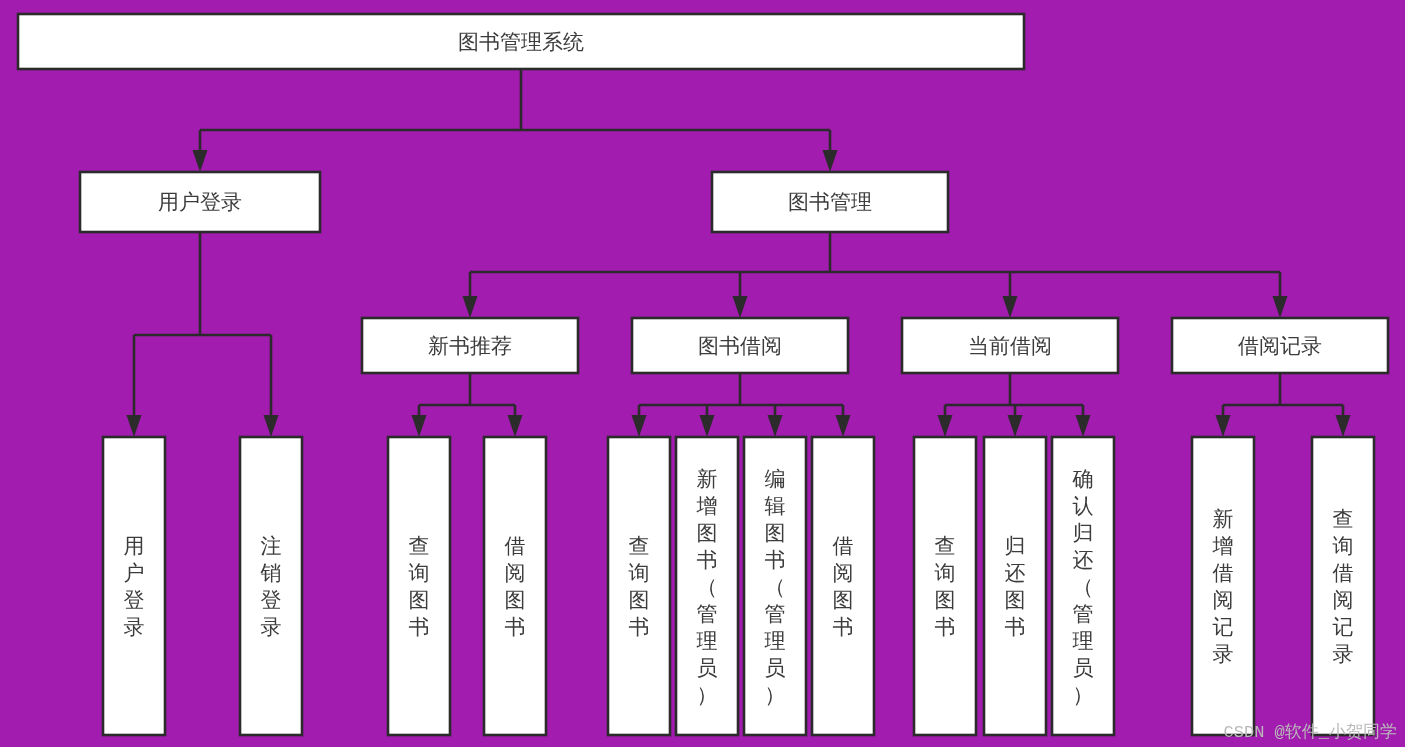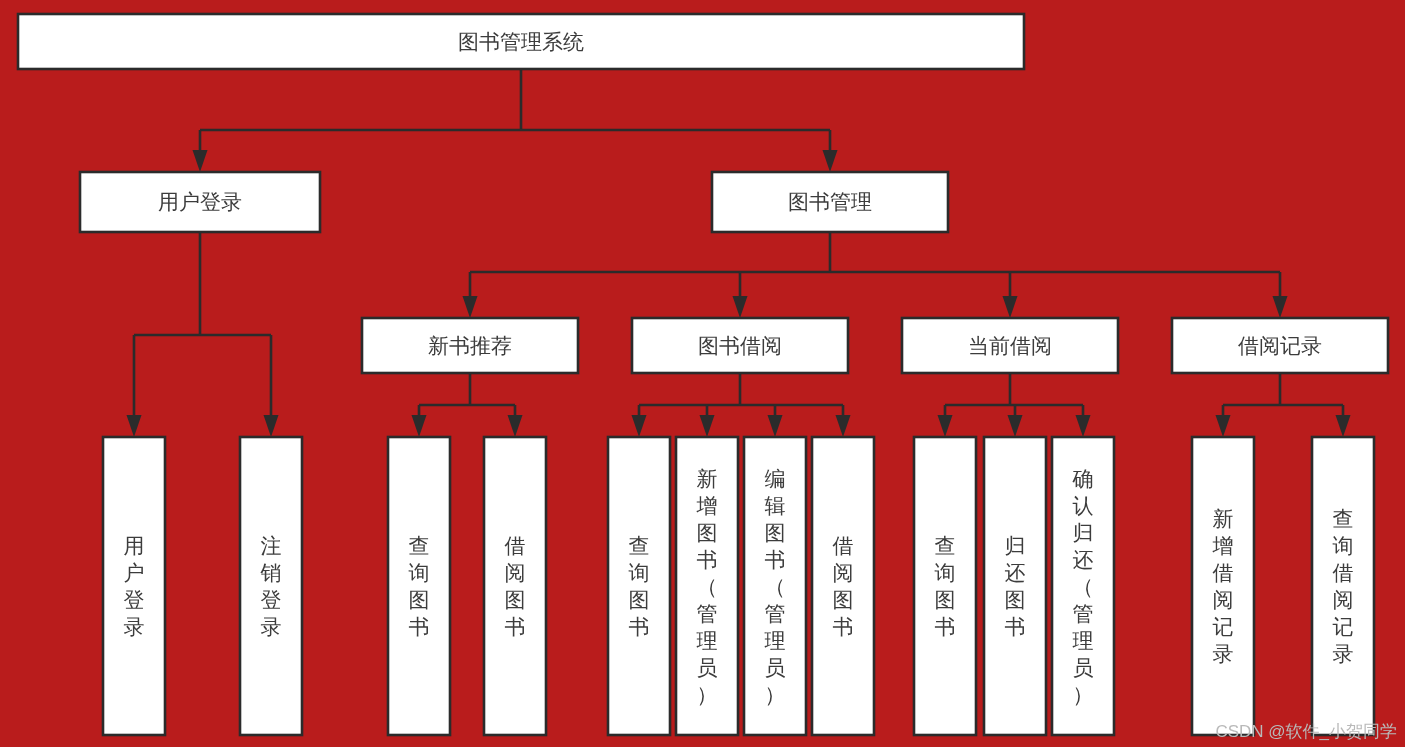--- a/index.html
+++ b/index.html
@@ -8,21 +8,21 @@
     padding: 0;
     background: #ffffff;
   }
   body {
     font-family: "DejaVu Sans", "Liberation Sans", sans-serif;
   }
   #diagram-root {
     position: relative;
     width: 1405px;
     height: 747px;
-    background: #b91c1c;
+    background: #a21caf;
     overflow: hidden;
   }
   svg.diagram-canvas {
     position: absolute;
     left: 0;
     top: 0;
     width: 1405px;
     height: 747px;
     display: block;
   }
@@ -51,21 +51,21 @@
   .node-label-v {
     fill: #3c3c3c;
     font-family: "DejaVu Sans", "Liberation Sans", sans-serif;
     font-size: 21px;
     text-anchor: middle;
   }
   .watermark-text {
     position: absolute;
     right: 8px;
     bottom: 4px;
-    font-family: Liberation Sans, sans-serif;
+    font-family: Liberation Mono, monospace;
     font-size: 17px;
     color: #b9b9b9;
     white-space: nowrap;
     user-select: none;
   }
 </style>
 </head>
 <body>
 
 <div id="diagram-root">

